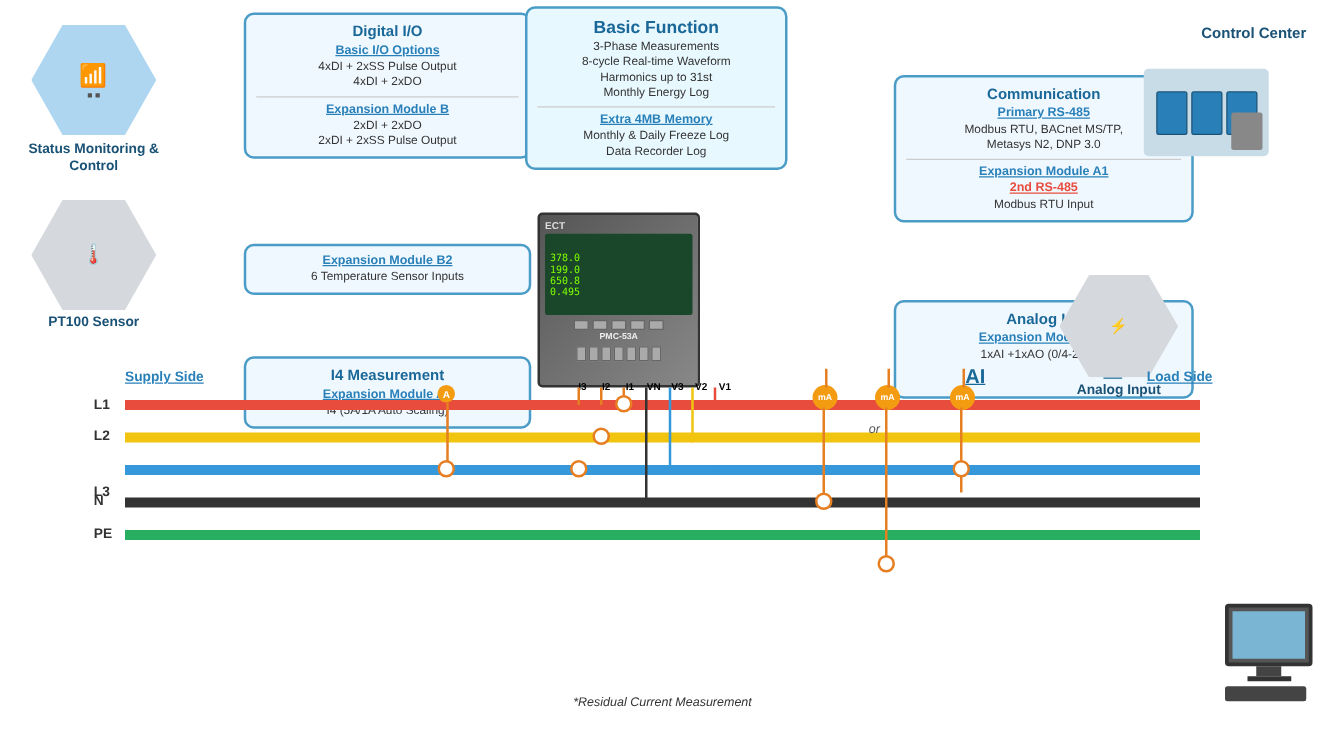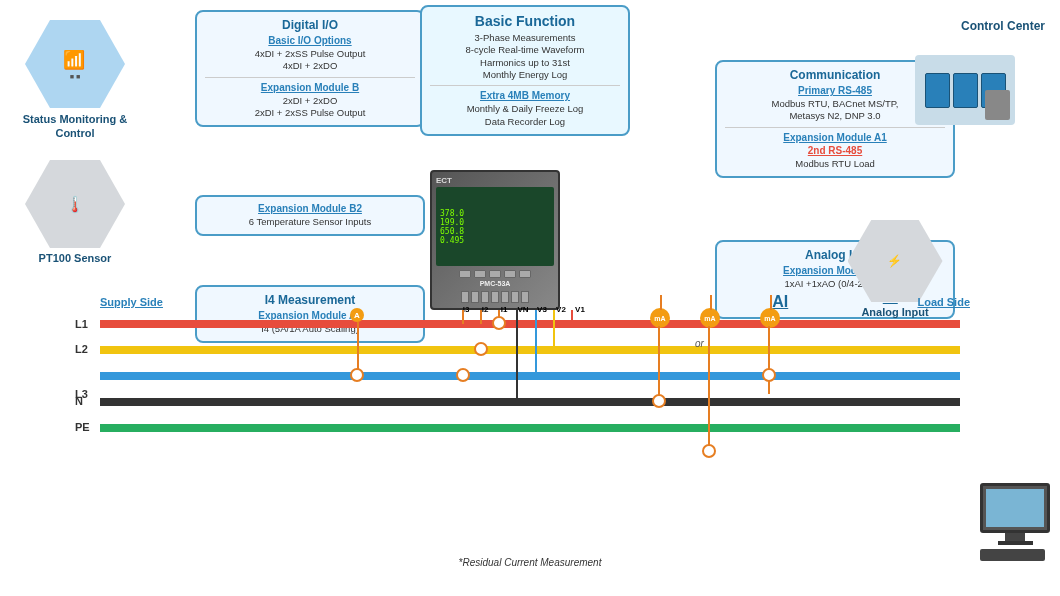--- a/index.html
+++ b/index.html
@@ -63,21 +63,21 @@
       border: 2px solid #333;
       display: flex;
       flex-direction: column;
       align-items: center;
       justify-content: flex-start;
       padding: 4px;
     }
 
     .pmc-screen {
       width: 100%;
-      height: 79px;
+      height: 65px;
       background: #1a472a;
       border-radius: 2px;
       display: flex;
       flex-direction: column;
       align-items: flex-start;
       justify-content: center;
       padding: 3px 4px;
     }
 
     .pmc-screen-line {
@@ -350,21 +350,21 @@
   </div>
 
   <div class="info-box" style="right:105px; top:60px; width:240px;">
     <div class="box-title">Communication</div>
     <div class="box-subtitle">Primary RS-485</div>
     <div class="box-content">Modbus RTU, BACnet MS/TP,</div>
     <div class="box-content">Metasys N2, DNP 3.0</div>
     <div style="border-top:1px solid #ccc; margin:4px 0;"></div>
     <div class="box-subtitle">Expansion Module A1</div>
     <div class="box-subtitle" style="font-size:10px; color:#e74c3c;">2nd RS-485</div>
-    <div class="box-content">Modbus RTU Load</div>
+    <div class="box-content">Modbus RTU Input</div>
   </div>
 
   <div class="info-box" style="right:105px; top:240px; width:240px;">
     <div class="box-title">Analog I/O</div>
     <div class="box-subtitle">Expansion Module B3</div>
     <div class="box-content">1xAI +1xAO (0/4-20mA)</div>
     <div style="display:flex; justify-content:space-around; margin-top:3px;">
       <span style="color:#1a6898; font-weight:bold; text-decoration:underline; font-size:16px;">AI</span>
       <span style="color:#1a6898; font-weight:bold; text-decoration:underline; font-size:10px;">AO</span>
     </div>

